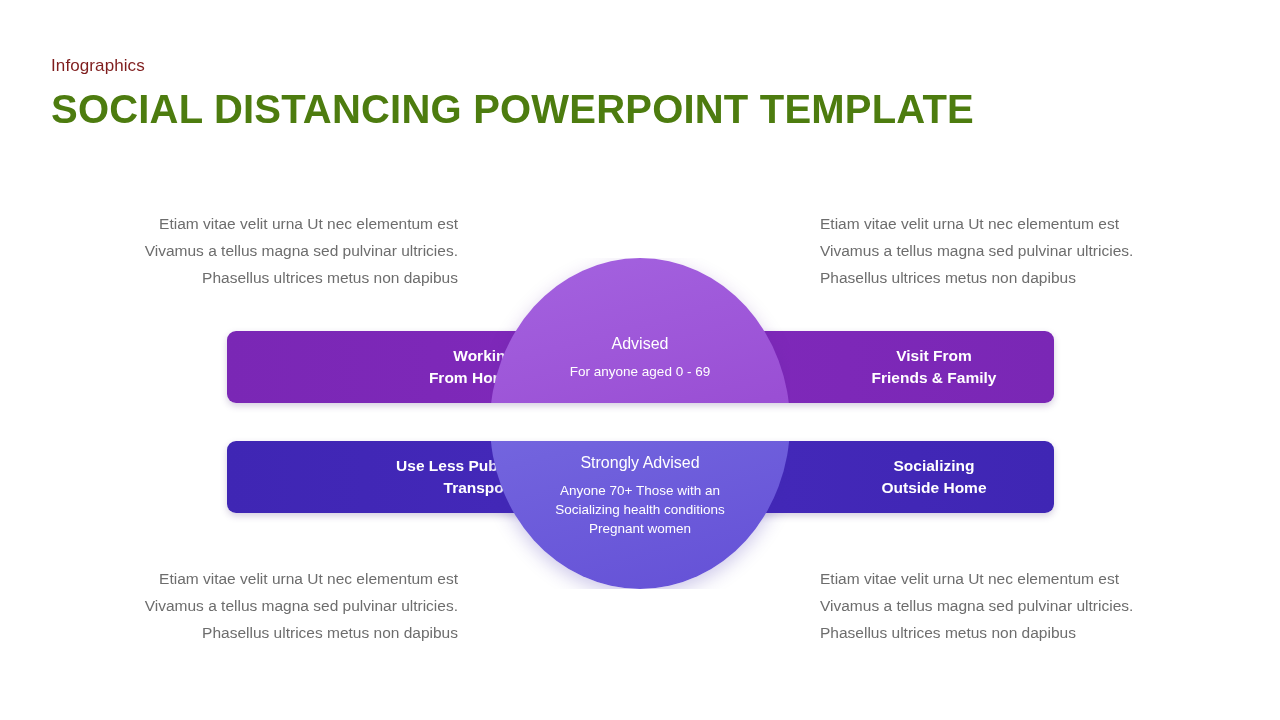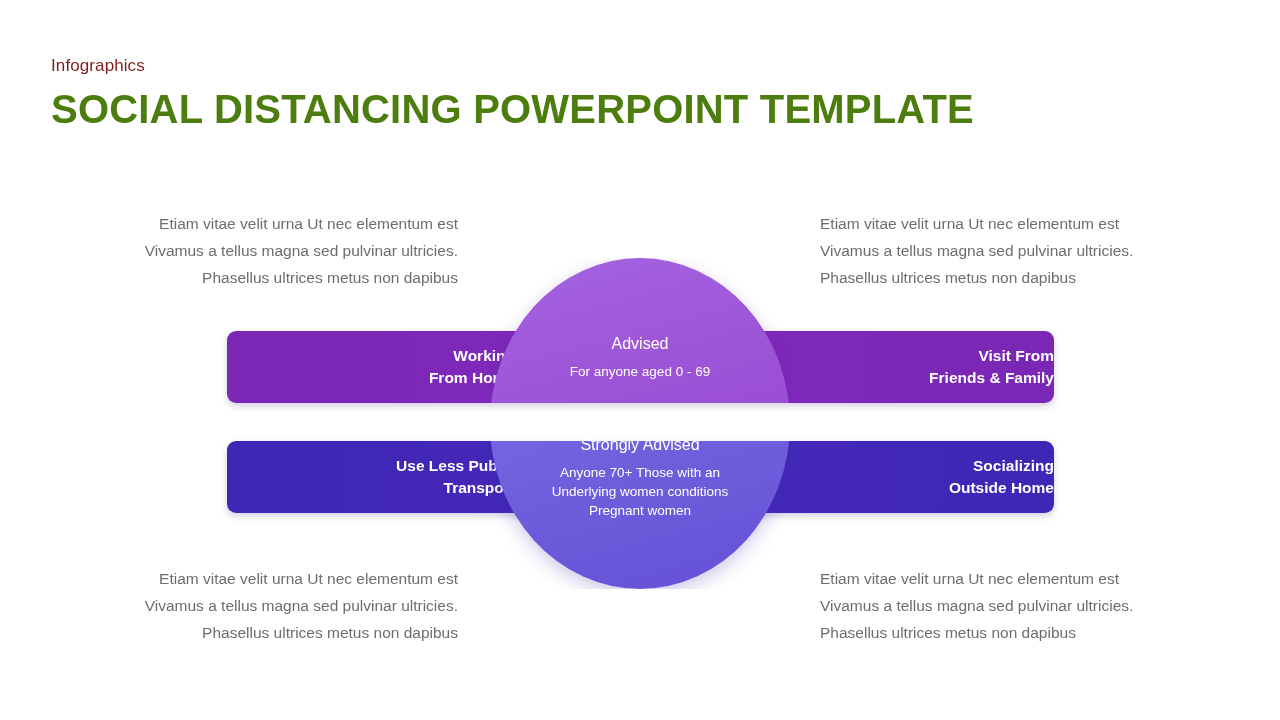--- a/index.html
+++ b/index.html
@@ -96,21 +96,21 @@
   .bar-label.to-left {
     left: 0;
     width: 288px;
     align-items: flex-end;
     text-align: right;
     padding-right: 0;
   }
   .bar-label.to-right {
     right: 0;
     width: 240px;
-    align-items: flex-end;
+    align-items: center;
     text-align: left;
   }
 
   
   .circle-wrap {
     position: absolute;
     left: 490px;
     width: 300px;
     overflow: hidden;
   }
@@ -143,21 +143,21 @@
 
   
   .circle-text {
     position: absolute;
     left: 490px;
     width: 300px;
     text-align: center;
     color: #ffffff;
   }
   #circle-advised-text  { top: 333px; }
-  #circle-strongly-text { top: 434px; text-align: center; }
+  #circle-strongly-text { top: 452px; text-align: center; }
 
   .circle-title {
     font-size: 16px;
     font-weight: normal;
     line-height: 22px;
   }
   .circle-sub {
     margin-top: 7px;
     font-size: 13.5px;
     line-height: 19px;
@@ -213,18 +213,18 @@
     <div class="circle-title">Advised</div>
     <div class="circle-sub">
       <span class="circle-sub-line">For anyone aged 0 - 69</span>
     </div>
   </div>
 
   <div class="circle-text" id="circle-strongly-text">
     <div class="circle-title">Strongly Advised</div>
     <div class="circle-sub">
       <span class="circle-sub-line">Anyone 70+ Those with an</span>
-      <span class="circle-sub-line">Underlying women conditions</span>
+      <span class="circle-sub-line">Socializing health conditions</span>
       <span class="circle-sub-line">Pregnant women</span>
     </div>
   </div>
 
 </div>
 
 </body></html>

